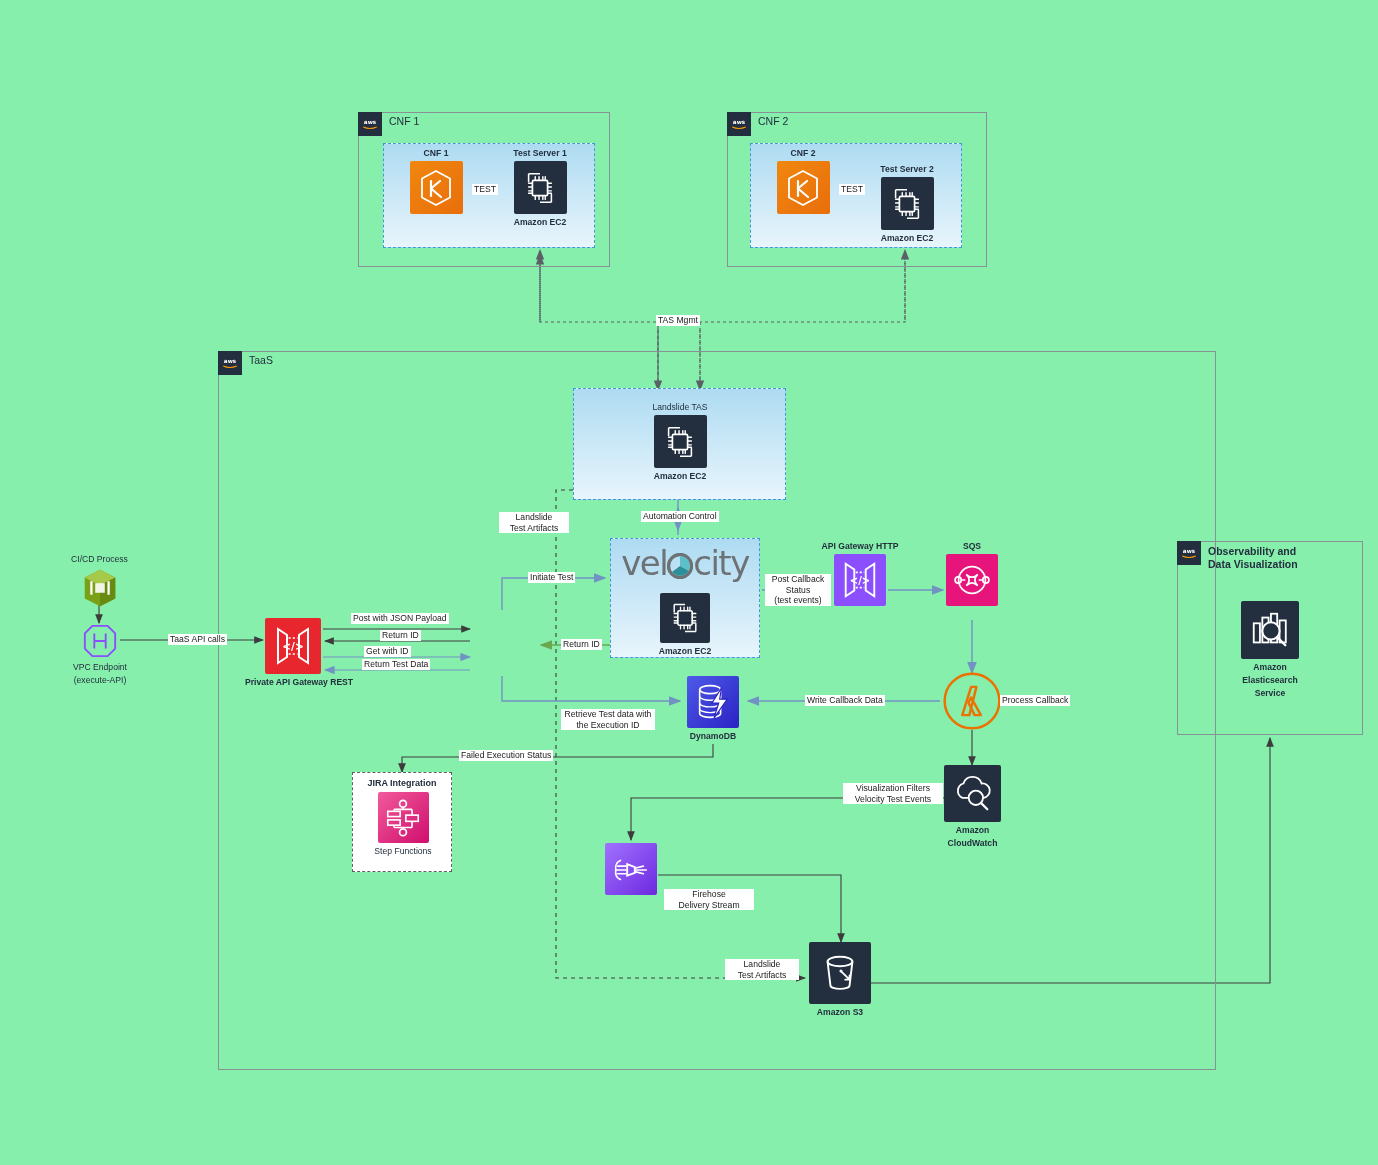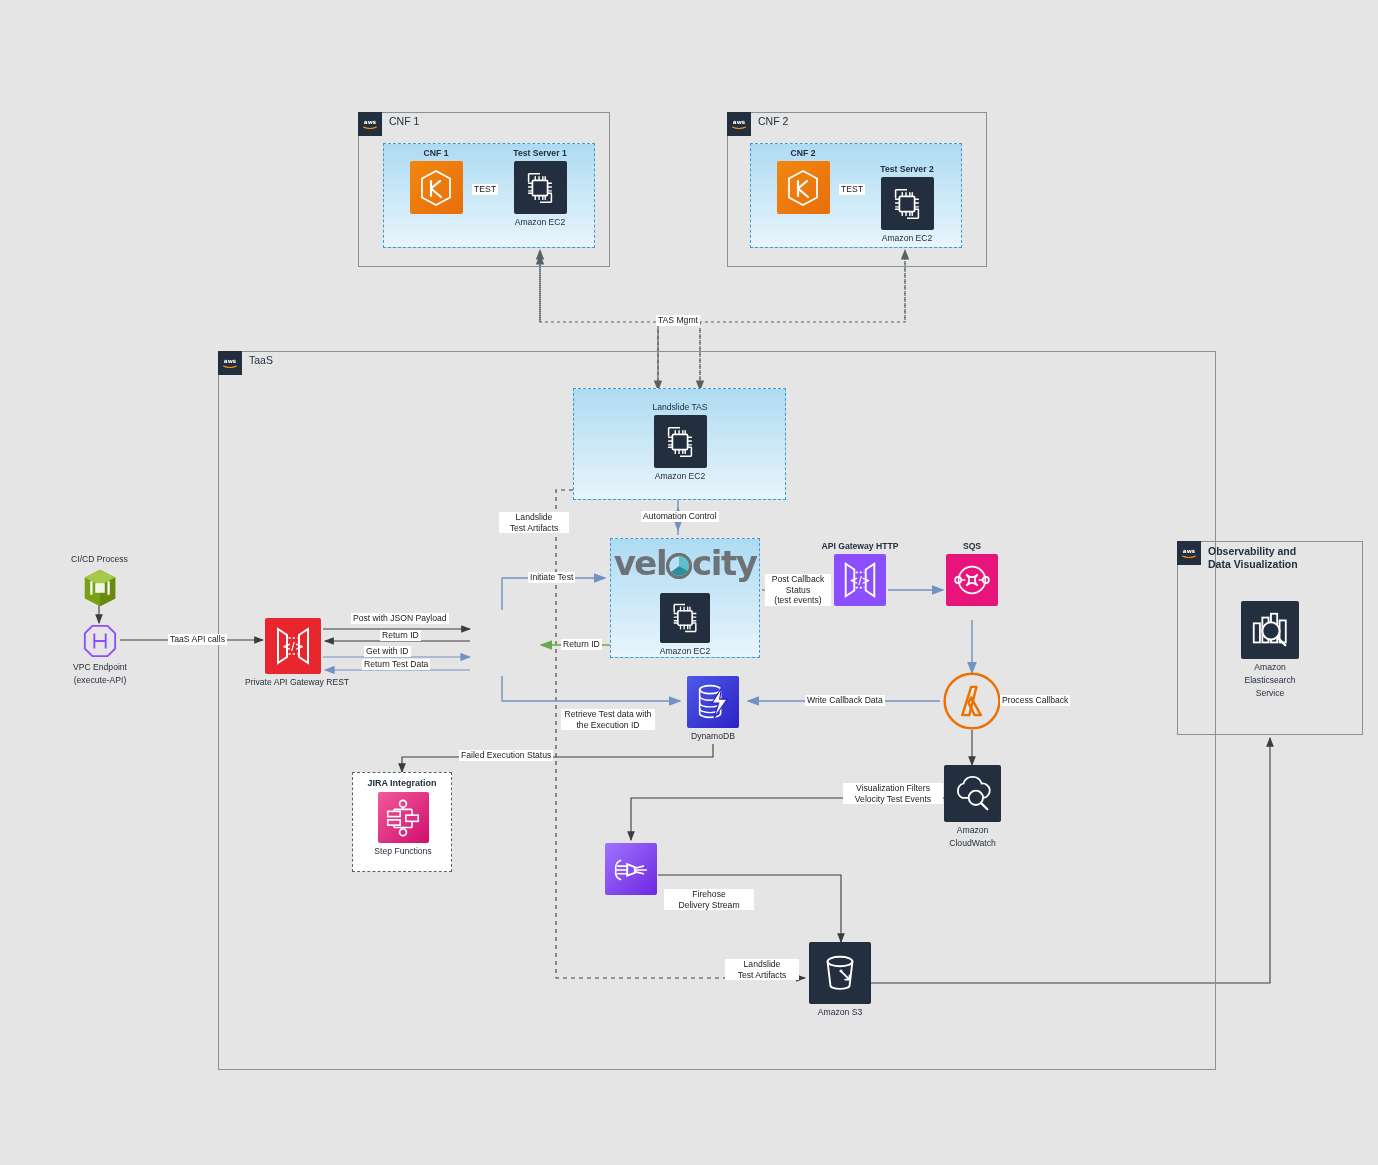--- a/index.html
+++ b/index.html
@@ -1,49 +1,49 @@
 <!DOCTYPE html>
 <html><head>
 <meta charset="utf-8">
 <title>TaaS AWS Architecture</title>
 <style>
   html,body{margin:0;padding:0;background:#ffffff;}
   body{font-family:"Liberation Sans", sans-serif;-webkit-font-smoothing:antialiased;}
-  #canvas{position:relative;width:1378px;height:1165px;background:#e5e5e5;overflow:hidden;}
+  #canvas{position:relative;width:1378px;height:1165px;background:#86efac;overflow:hidden;}
   #svg-layer{position:absolute;left:0;top:0;width:1378px;height:1165px;pointer-events:none;}
 
   .aws-group{position:absolute;border:1px solid #879196;background:transparent;box-sizing:border-box;}
   .aws-badge{position:absolute;left:-1px;top:-1px;width:24px;height:24px;background:#232f3e;
              display:flex;align-items:center;justify-content:center;}
   .aws-badge svg{display:block;}
   .aws-group-title{position:absolute;left:30px;top:2px;font-size:10.5px;color:#232f3e;line-height:12.5px;}
   .aws-group-title.bold{font-weight:bold;}
 
   .vpc-zone{position:absolute;border:1.6px dashed #3f9bd4;box-sizing:border-box;
             background:linear-gradient(180deg,#aedbf2 0%,#e8f5fc 100%);}
 
   .node{position:absolute;text-align:center;}
   .node-icon{position:relative;margin:0 auto;}
   .node-label{font-size:8.6px;color:#232f3e;line-height:10px;margin-top:3px;white-space:nowrap;}
-  .node-label.bold{font-weight:normal;}
+  .node-label.bold{font-weight:bold;}
   .node-toplabel{font-size:8.6px;color:#232f3e;line-height:10px;margin-bottom:3px;white-space:nowrap;}
   .node-toplabel.bold{font-weight:bold;}
 
   .sq{border-radius:2px;display:flex;align-items:center;justify-content:center;}
   .sq svg{display:block;}
 
   .edge-label{position:absolute;font-size:8.6px;color:#1a1a1a;line-height:10.5px;
               background:#ffffff;padding:0 2px;text-align:center;white-space:nowrap;}
   .edge-label.multi{white-space:normal;}
 
   .dashbox{position:absolute;border:1.4px dashed #5a6166;box-sizing:border-box;background:#fff;}
   .dashbox-title{font-size:9px;font-weight:bold;color:#232f3e;text-align:center;margin-top:5px;}
 
   .velocity-word{position:absolute;left:0;right:0;top:6px;text-align:center;
-      font-family:"DejaVu Sans", sans-serif;font-weight:bold;font-size:34px;color:#6d7276;
+      font-family:"DejaVu Sans", sans-serif;font-weight:normal;font-size:34px;color:#6d7276;
       letter-spacing:-1.5px;line-height:34px;}
 </style>
 </head>
 <body>
 
 <div id="canvas">
 
   <svg id="svg-layer" viewBox="0 0 1378 1165">
     <defs>
       <marker id="ahBlue" markerWidth="9" markerHeight="7" refX="8" refY="3.5" orient="auto">

